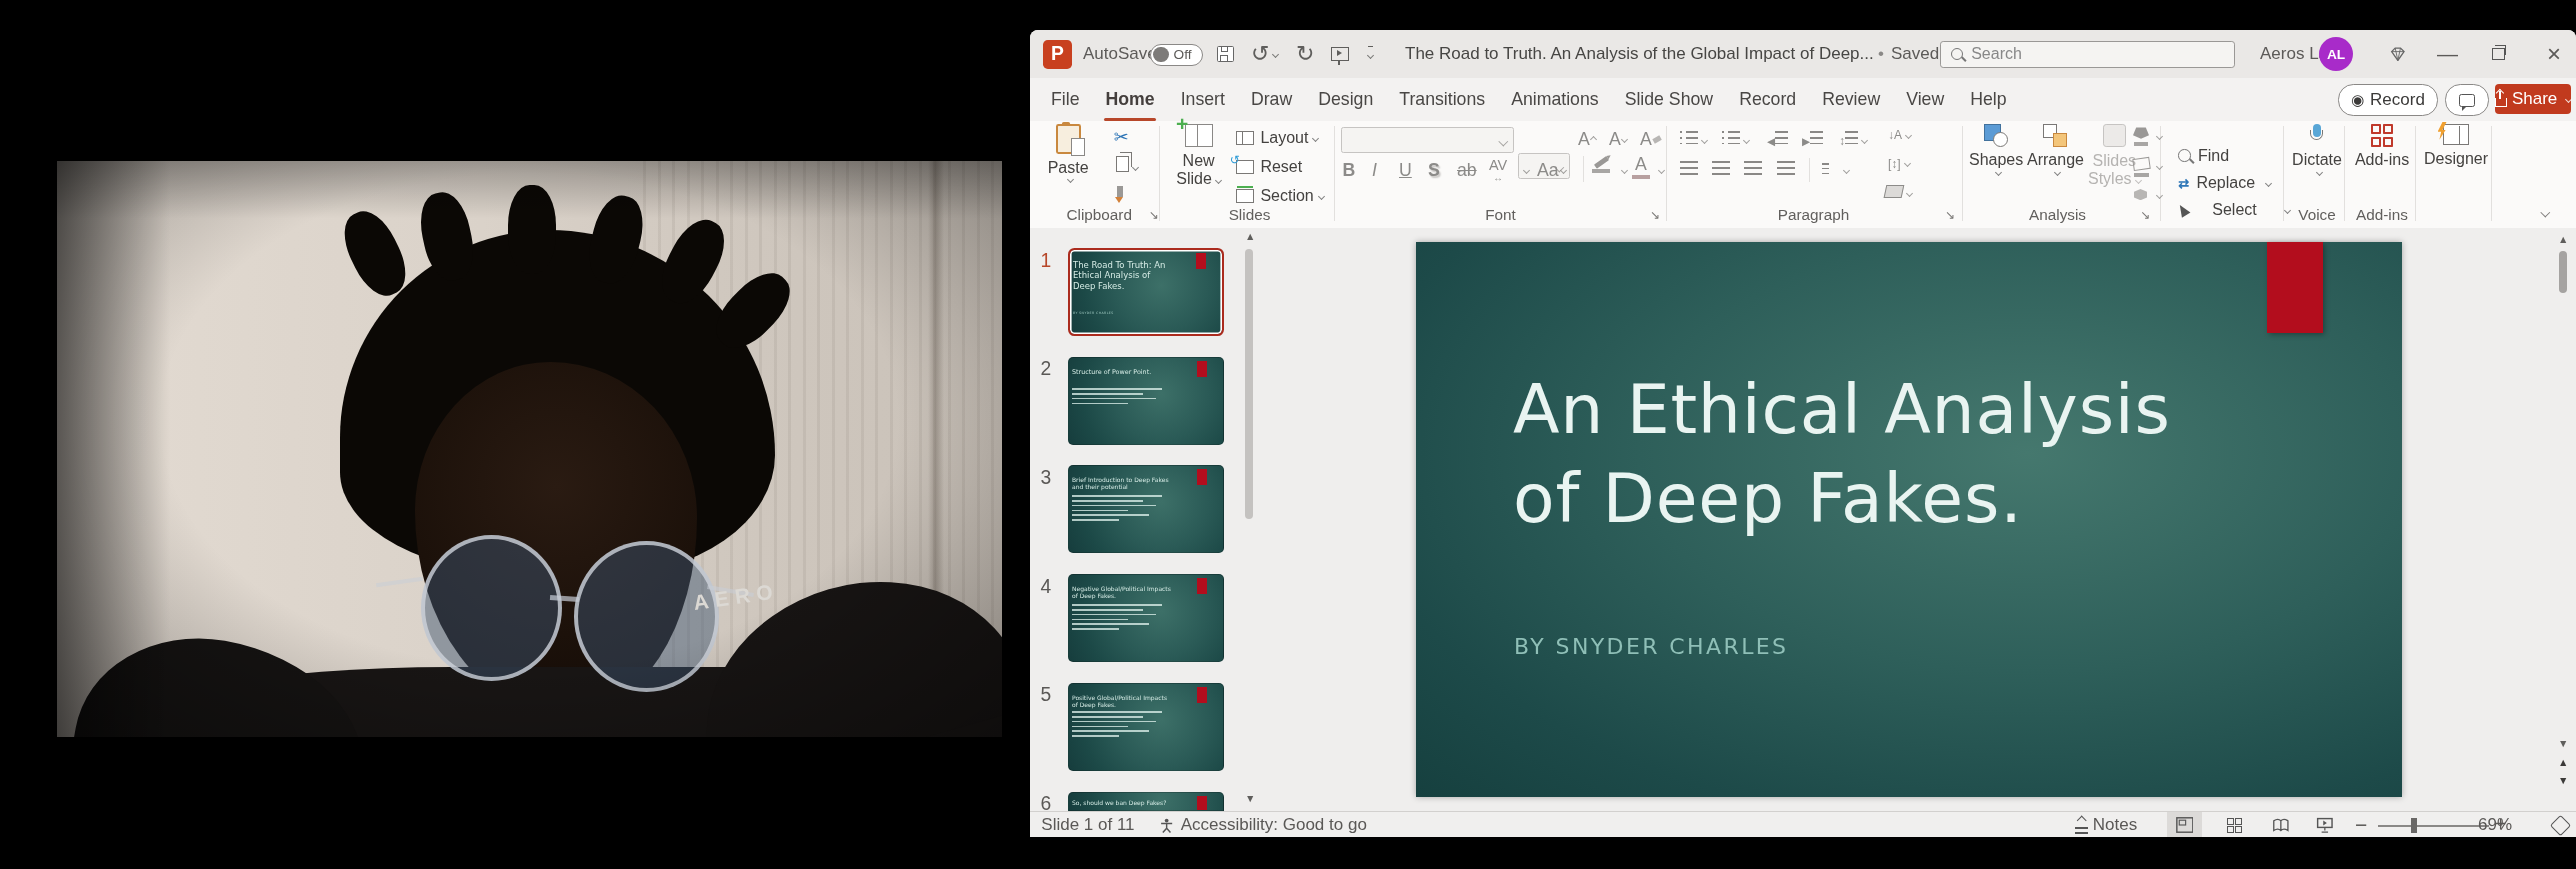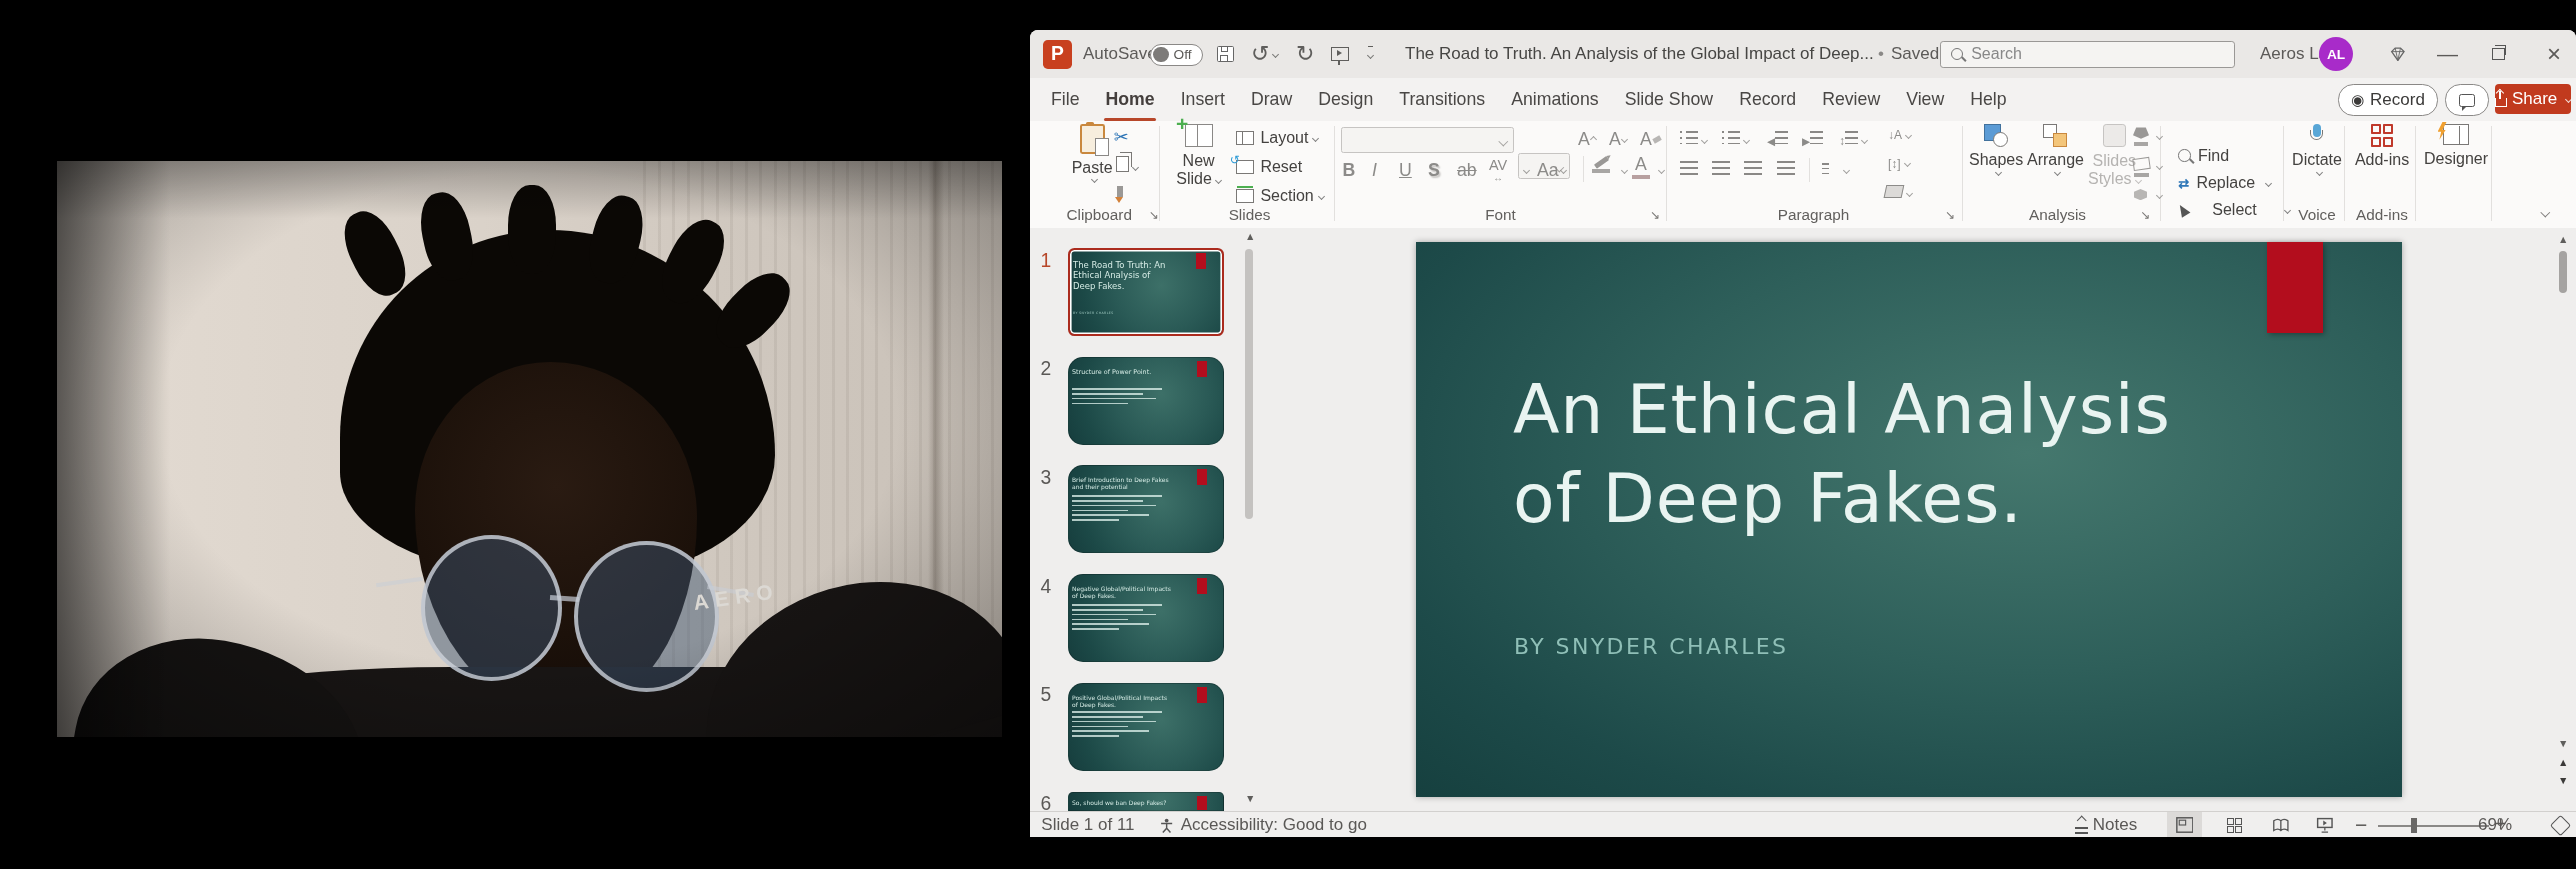--- a/index.html
+++ b/index.html
@@ -152,21 +152,21 @@
   .iaddins i{border:2px solid #c0392b;border-radius:0.8px;}
   .idesigner{position:relative;width:24px;height:19.3px;border:1.6px solid #7a7876;background:#fff;}
   .idesigner::before{content:"";position:absolute;right:1.6px;top:0.8px;bottom:0.8px;width:6.4px;border-left:1.6px solid #7a7876;}
   .idesigner::after{content:"";position:absolute;left:-6.4px;top:-3.2px;width:8.9px;height:17.7px;background:#f0a030;
         clip-path:polygon(55% 0,100% 0,55% 45%,90% 45%,20% 100%,40% 55%,0 55%);}
   .collapse-ch{position:absolute;color:#615f5d;}
 
   
   .content{position:absolute;left:0;top:198px;width:100%;height:583px;background:#efeeed;}
   .thumb-num{position:absolute;font-size:19.3px;color:#5a5856;}
-  .thumb{position:absolute;left:38px;width:156px;height:88px;border-radius:15px;overflow:hidden;
+  .thumb{position:absolute;left:38px;width:156px;height:88px;border-radius:5px;overflow:hidden;
         background:radial-gradient(circle at 60% 42%,#3d7068 0%,#2a5a56 45%,#1c4947 75%,#163d3d 100%);
         border:0.8px solid rgba(0,0,0,.2);box-sizing:border-box;}
   .thumb.sel{border:2.4px solid #ab2b1e;box-shadow:inset 0 0 0 1.6px #fff;border-radius:6.4px;}
   .taccent{position:absolute;right:16px;top:3.2px;width:9.7px;height:16px;background:#b30d1d;}
   .ttitle{position:absolute;left:3px;top:9.7px;width:101px;color:#d5ebe5;font-family:"DejaVu Sans",sans-serif;}
   .tlines i{display:block;height:1.6px;background:rgba(228,245,240,.75);margin:3.2px 0 0 0;}
   .tlines i:nth-child(1){width:90px;} .tlines i:nth-child(2){width:71px;}
   .tlines i:nth-child(3){width:84px;} .tlines i:nth-child(4){width:56px;}
   .tlines i:nth-child(5){width:77px;}  .tlines i:nth-child(6){width:47px;}
   .vscroll{position:absolute;left:215px;width:9.7px;}
@@ -313,21 +313,21 @@
         <div class="rdiv" style="left:304px;"></div>
       <div class="rdiv" style="left:636px;"></div>
         <div class="rdiv" style="left:932px;"></div>
       <div class="rdiv" style="left:1130px;"></div>
         <div class="rdiv" style="left:1253px;"></div>
       <div class="rdiv" style="left:1314px;"></div>
         <div class="rdiv" style="left:1385px;"></div>
       <div class="rdiv" style="left:1461px;"></div>
 
       <div class="rgroup" style="left:9.7px;width:119px;">
-        <div class="bigbtn" style="left:32px;">
+        <div class="bigbtn" style="left:8px;">
           <span class="ipaste"></span>
           <span class="lbl">Paste</span>
             <i class="ch ch-sm" style="color:#666;"></i>
         </div>
         <div class="abs" style="left:74px;top:6.4px;"><span class="iscissors">✂</span></div>
         <div class="abs" style="left:76px;top:35px;"><span class="icopy" style="display:inline-block;"></span><i class="ch ch-sm" style="color:#666;"></i></div>
         <div class="abs" style="left:77px;top:64px;"><span class="ibrush" style="display:inline-block;"></span></div>
         <div class="glabel">Clipboard</div>
         <div class="glaunch">↘</div>
       </div>

